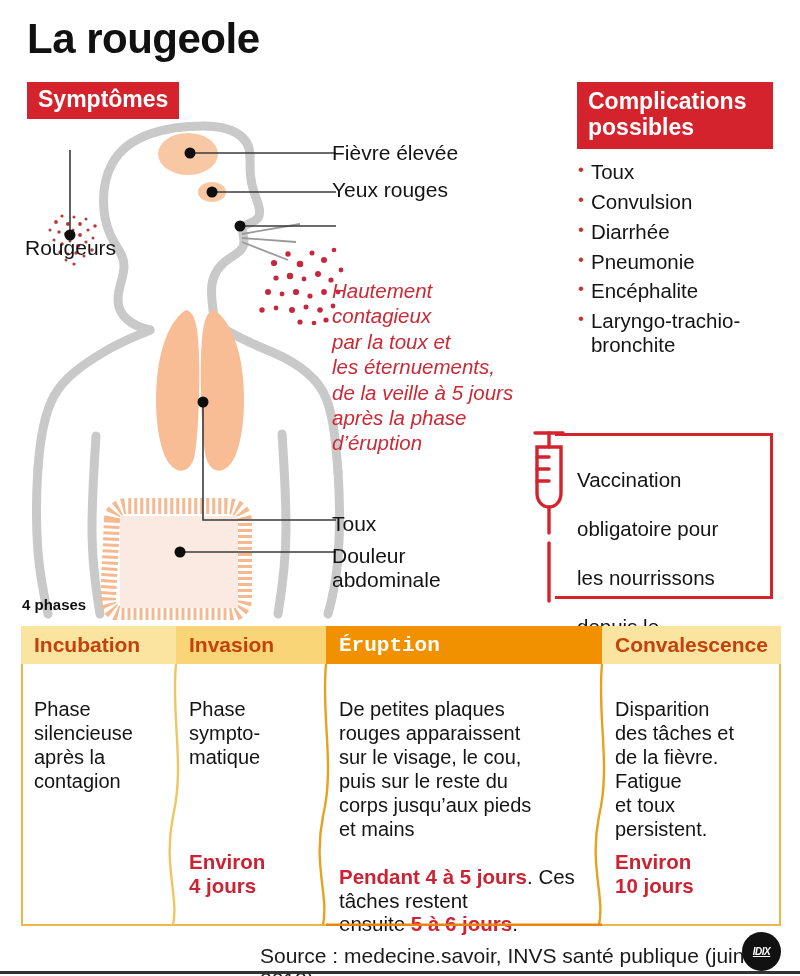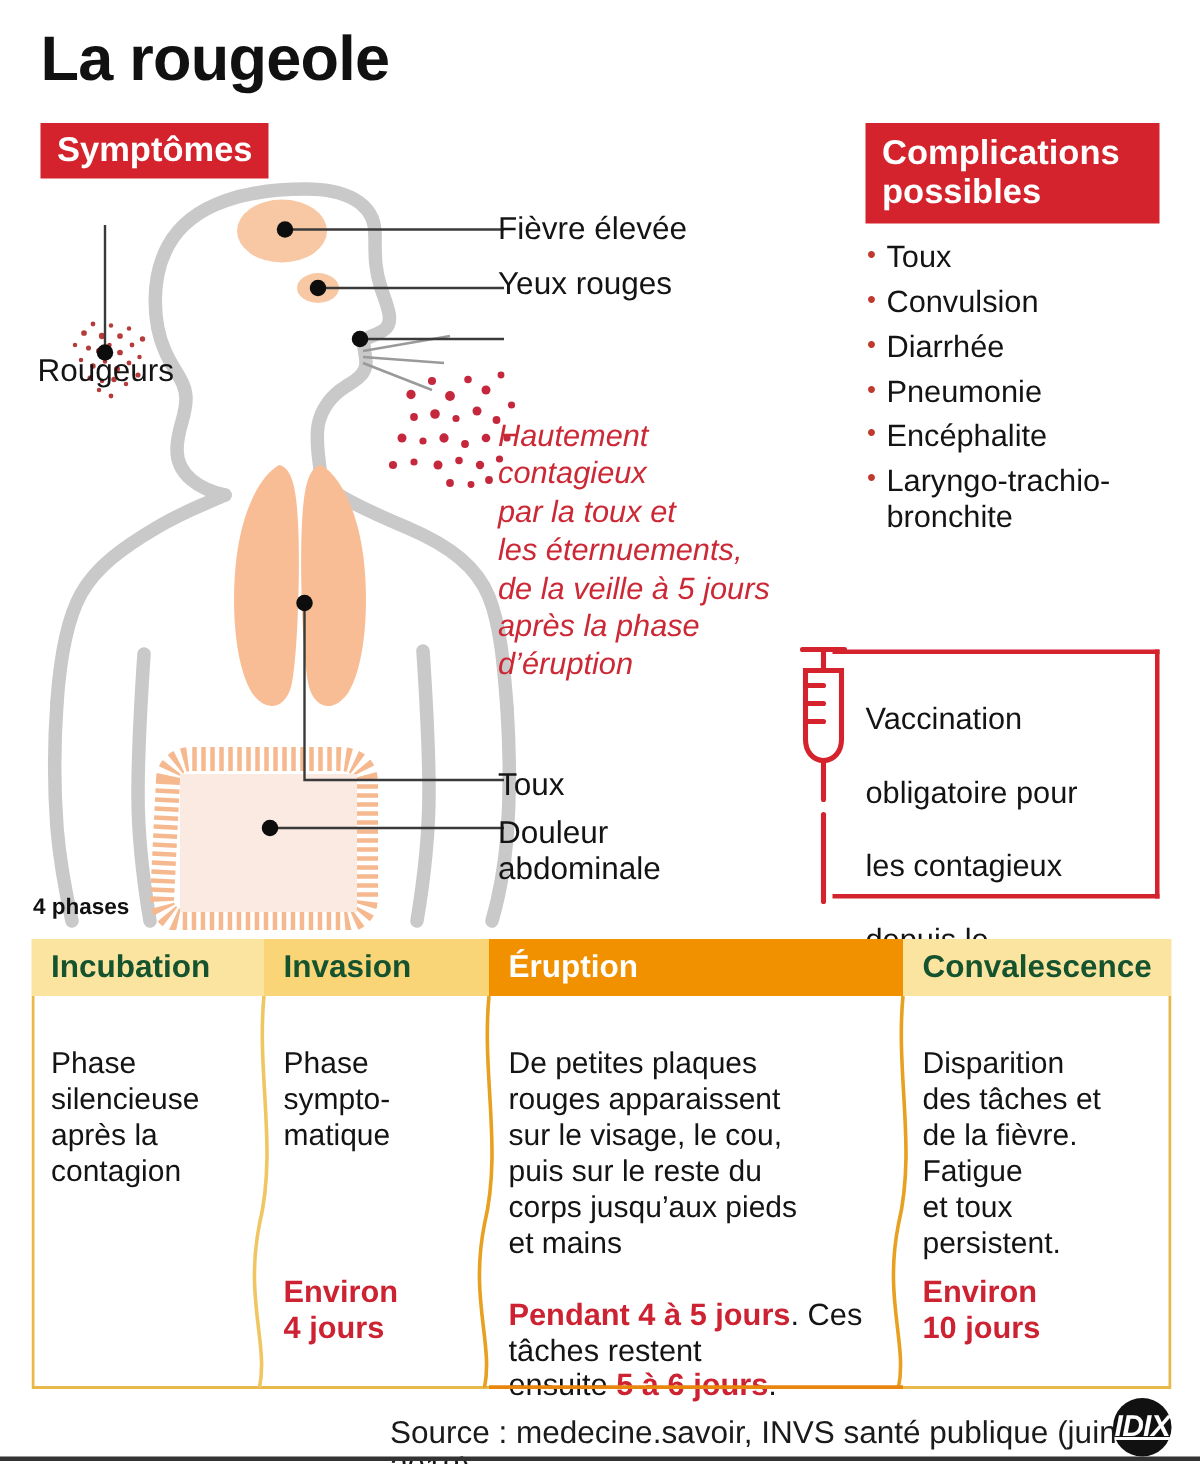--- a/index.html
+++ b/index.html
@@ -163,21 +163,21 @@
     top: 0;
     height: 300px;
     box-sizing: border-box;
   }
   .phaseHead {
     height: 38px;
     display: flex;
     align-items: center;
     font-size: 21px;
     font-weight: bold;
-    color: #14532d;
+    color: #c2410c;
     padding-left: 13px;
     box-sizing: border-box;
   }
   .phaseBody {
     position: relative;
     height: 262px;
     background: #ffffff;
     box-sizing: border-box;
     padding: 9px 10px 0 13px;
     font-size: 20px;
@@ -199,21 +199,21 @@
     color: #cc2232;
     font-weight: bold;
   }
 
   
   .col0 { left: 0px;   width: 155px; }
   .col0 .phaseHead { background: #fbe3a0; }
   .col1 { left: 155px; width: 150px; }
   .col1 .phaseHead { background: #fad578; }
   .col2 { left: 305px; width: 276px; }
-  .col2 .phaseHead { background: #f29100; color:#ffffff; }
+  .col2 .phaseHead { background: #f29100; color:#ffffff;font-family:Liberation Mono, monospace; }
   .col3 { left: 581px; width: 179px; }
   .col3 .phaseHead { background: #fbe3a0; }
 
   .tableBorder {
     position: absolute;
     left: 0; top: 0;
     width: 760px; height: 300px;
     pointer-events: none;
   }
 
@@ -232,21 +232,21 @@
     width: 39px;
     height: 39px;
     border-radius: 50%;
     background: #111111;
     display: flex;
     align-items: center;
     justify-content: center;
   }
   .logo span {
     color: #ffffff;
-    font-size: 20px;
+    font-size: 10px;
     font-weight: bold;
     font-style: italic;
     letter-spacing: -0.5px;
     text-decoration: underline;
   }
   .baseline {
     position: absolute;
     left: 0;
     top: 971px;
     width: 800px;
@@ -464,21 +464,21 @@
       <line x1="10" y1="28" x2="22" y2="28"></line>
       <line x1="10" y1="40" x2="22" y2="40"></line>
       <line x1="10" y1="52" x2="22" y2="52"></line>
       <line x1="22" y1="78" x2="22" y2="104"></line>
       <line x1="22" y1="114" x2="22" y2="172"></line>
     </g>
   </svg>
   <div class="vaccinationText">
     <span>Vaccination</span><br>
     <span>obligatoire pour</span><br>
-    <span>les contagieux</span><br>
+    <span>les nourrissons</span><br>
     <span>depuis le</span><br>
     <span>1</span><sup>er</sup><span> janv. 2018</span>
   </div>
 
   <div class="phasesTitle">4 phases</div>
 
   <div class="phasesTable">
 
     <div class="phaseCol col0">
       <div class="phaseHead">Incubation</div>

